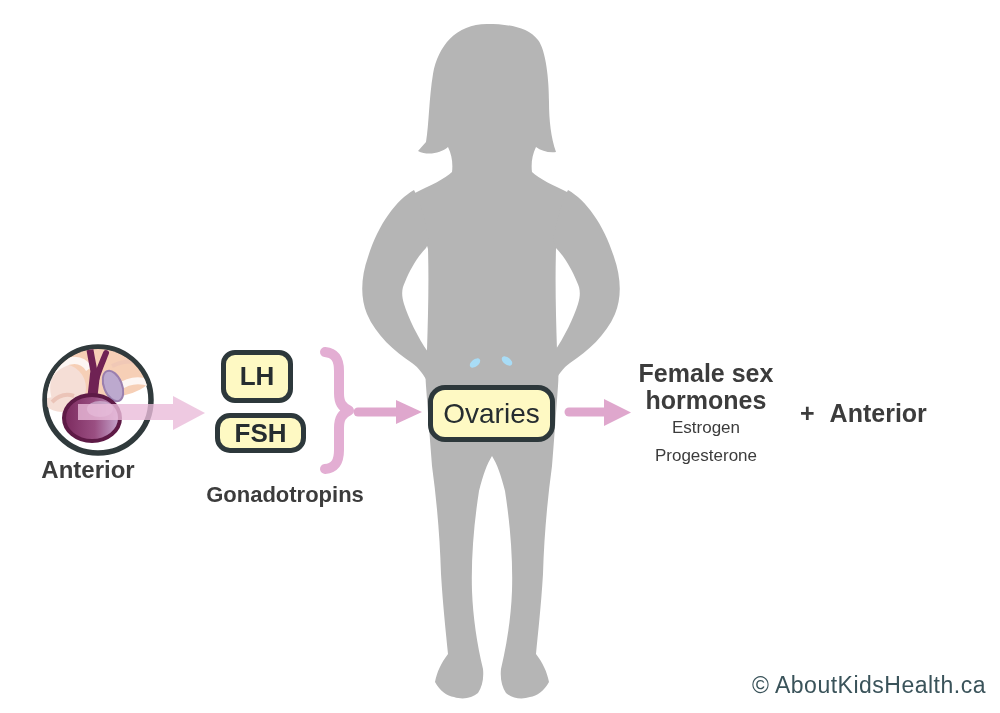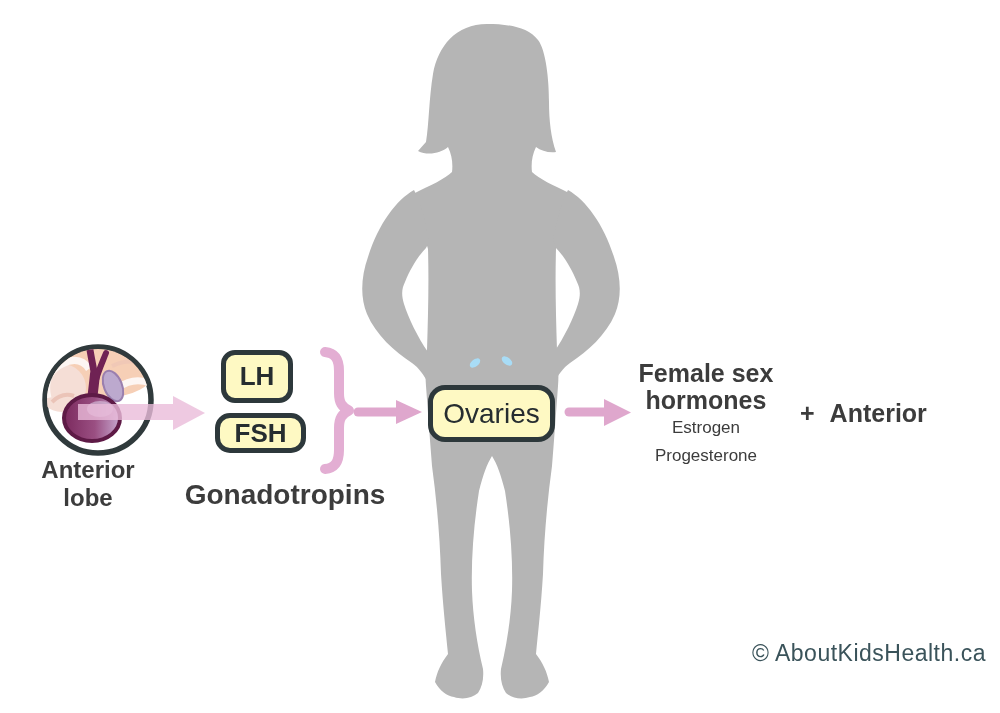--- a/index.html
+++ b/index.html
@@ -26,27 +26,27 @@
     display:flex;align-items:center;justify-content:center;
     color:var(--box_text);
     font-weight:bold;
   }
   .box-lh{left:221px;top:350px;width:72px;height:53px;border-radius:14px;font-size:26px;}
   .box-fsh{left:215px;top:413px;width:91px;height:40px;border-radius:15px;font-size:26px;}
   .box-ovaries{left:428px;top:385px;width:127px;height:57px;border-radius:17px;font-size:28px;font-weight:500;text-align:right;}
 
   .lbl{position:absolute;color:var(--label_text);font-weight:bold;}
   .lbl-anterior{left:18px;top:456px;width:140px;text-align:center;font-size:24px;line-height:28px;}
-  .lbl-gonadotropins{left:175px;top:480px;width:220px;text-align:center;font-size:28px;line-height:30px;}
+  .lbl-gonadotropins{left:175px;top:480px;width:220px;text-align:center;font-size:22px;line-height:30px;}
   .lbl-output{left:616px;top:360px;width:180px;text-align:center;}
   .lbl-output .title{font-size:25px;line-height:27px;font-weight:bold;}
   .lbl-output .item{font-size:17px;line-height:28px;font-weight:400;}
   .lbl-plus{left:800px;top:399px;display:flex;gap:15px;font-size:25px;}
   .credit{
-    position:absolute;right:14px;top:640px;
+    position:absolute;right:14px;top:672px;
     color:var(--credit_text);font-size:23px;font-weight:400;letter-spacing:.5px;
   }
 </style>
 </head>
 <body>
 
 <div class="stage">
 
   <svg width="1000" height="713" viewBox="0 0 1000 713">
     <defs>
@@ -173,21 +173,20 @@
   </div>
   <div class="box box-fsh">
     <span>FSH</span>
   </div>
   <div class="box box-ovaries">
     <span>Ovaries</span>
   </div>
 
   <div class="lbl lbl-anterior">
     <div>Anterior</div>
-    <div>lobe</div>
   </div>
 
   <div class="lbl lbl-gonadotropins">Gonadotropins</div>
 
   <div class="lbl lbl-output">
     <div class="title">Female sex hormones</div>
     <div class="item">Estrogen</div>
     <div class="item">Progesterone</div>
   </div>
 

